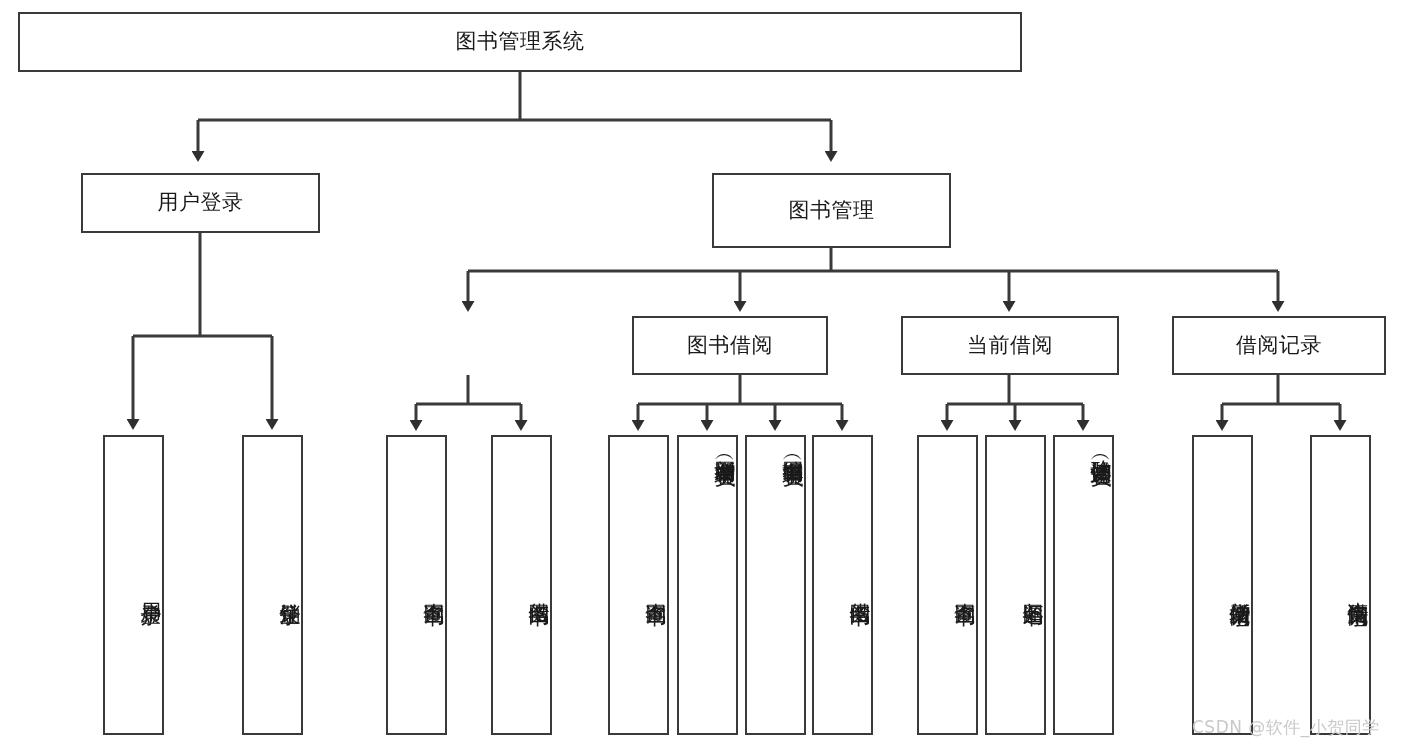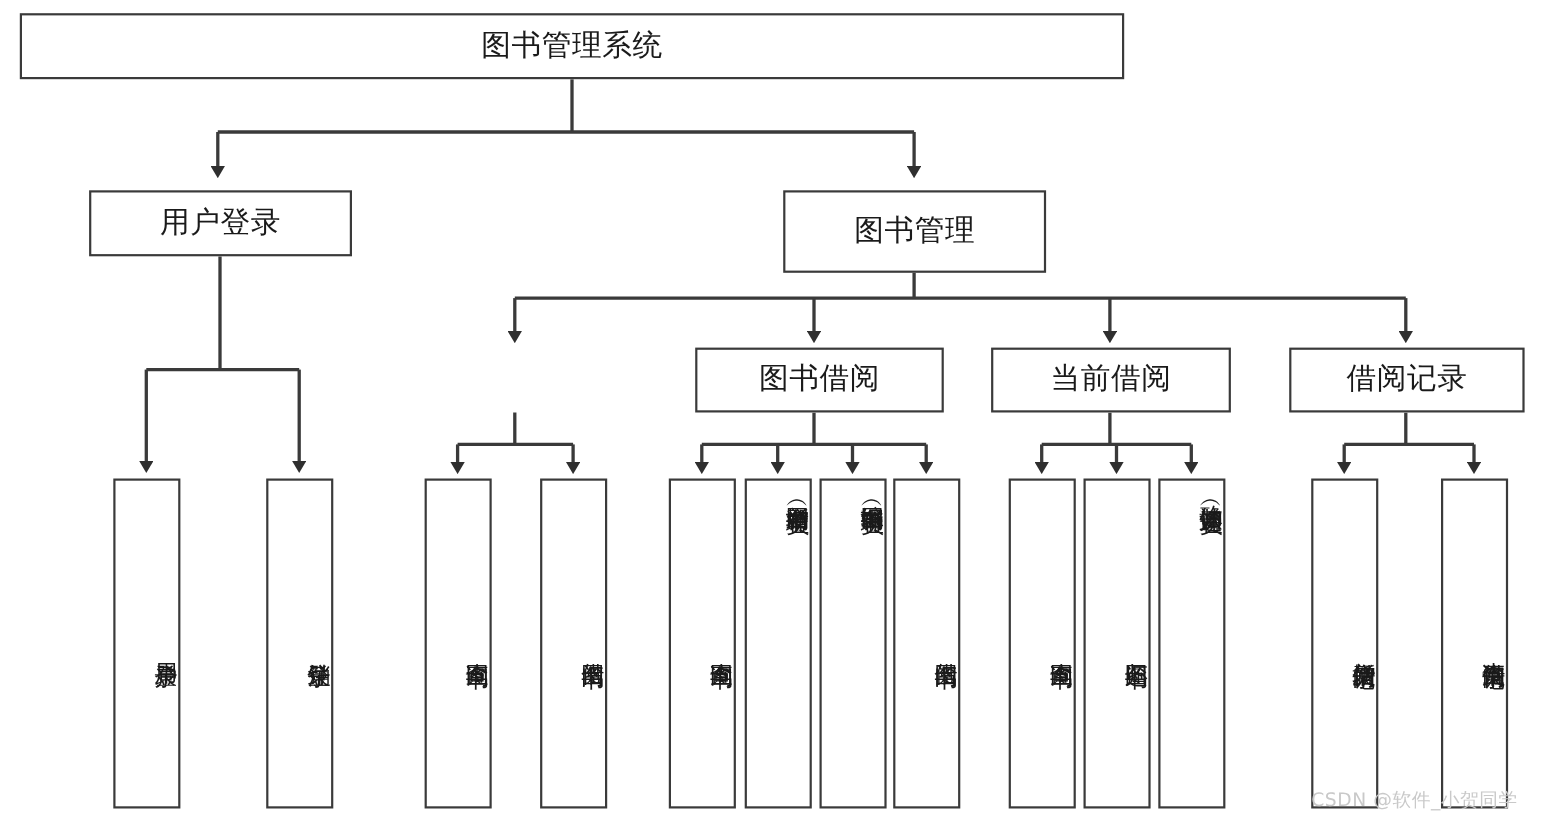--- a/index.html
+++ b/index.html
@@ -30,21 +30,21 @@
     position: absolute;
     box-sizing: border-box;
     border: 2px solid #3a3a3a;
     background: #ffffff;
     display: flex;
     align-items: center;
     justify-content: center;
     color: #1a1a1a;
   }
   .node-h {
-    font-size: 27px;
+    font-size: 21px;
     letter-spacing: 0.5px;
     line-height: 1.2;
     white-space: nowrap;
   }
   .node-v {
     font-size: 21px;
     letter-spacing: 1px;
     writing-mode: vertical-rl;
     text-orientation: upright;
     align-items: flex-start;
@@ -129,21 +129,21 @@
     <span>图书管理系统</span>
   </div>
 
   <div class="node node-h" style="left:81px; top:173px; width:239px; height:60px;">
     <span>用户登录</span>
   </div>
   <div class="node node-h" style="left:712px; top:173px; width:239px; height:75px;">
     <span>图书管理</span>
   </div>
 
-  <div class="node node-h" style="left:632px; top:316px; width:226px; height:59px;">
+  <div class="node node-h" style="left:632px; top:316px; width:196px; height:59px;">
     <span>图书借阅</span>
   </div>
   <div class="node node-h" style="left:901px; top:316px; width:218px; height:59px;">
     <span>当前借阅</span>
   </div>
   <div class="node node-h" style="left:1172px; top:316px; width:214px; height:59px;">
     <span>借阅记录</span>
   </div>
 
   <div class="node node-v" style="left:103px; top:435px; width:61px; height:300px;">

